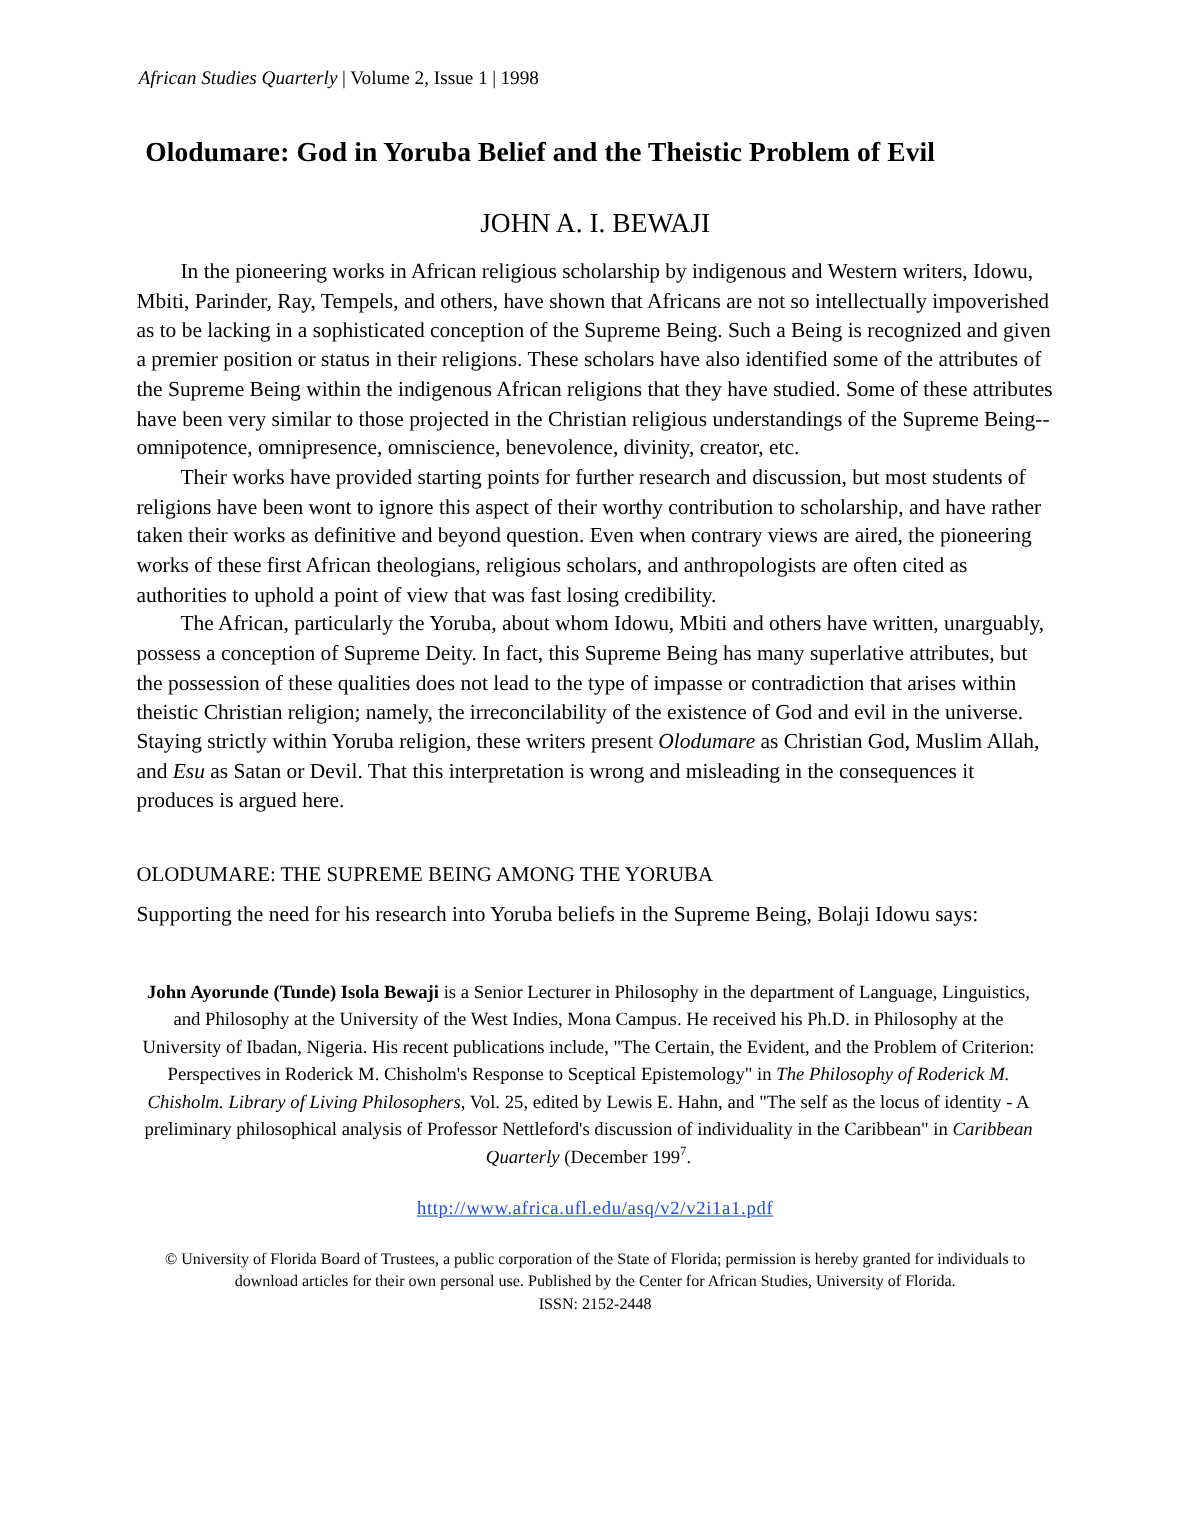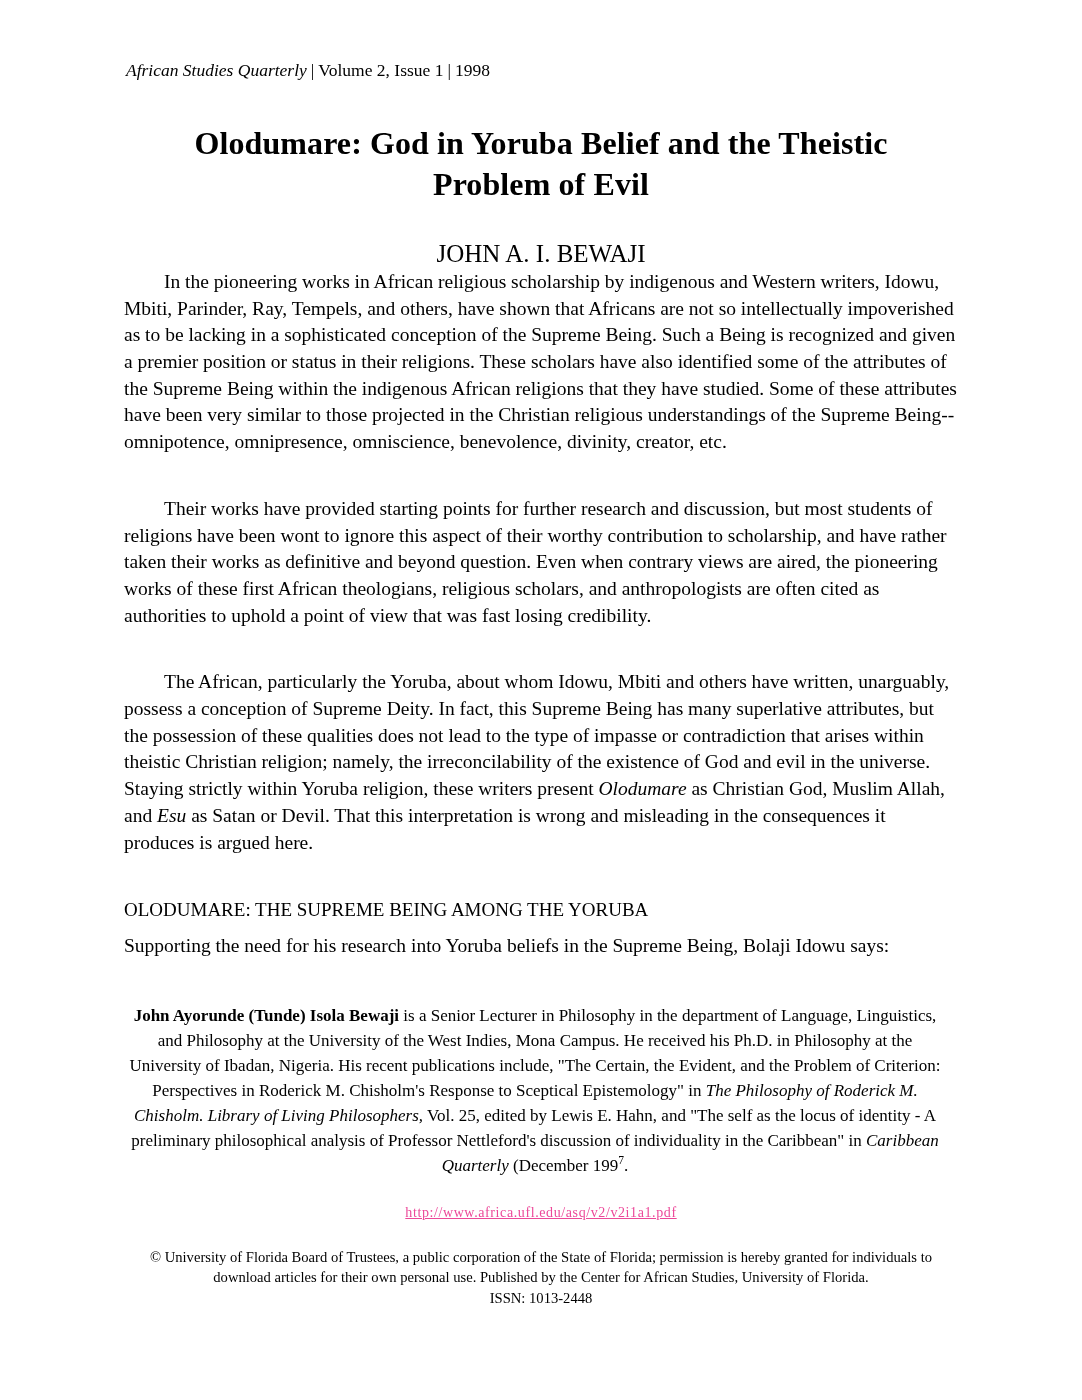--- a/index.html
+++ b/index.html
@@ -33,24 +33,23 @@
   .running-head .journal {
     font-style: italic;
   }
   .running-head .sep {
     padding: 0 4px;
     color: #000;
   }
 
   
   .doc-title {
-    font-size: 32px;
+    font-size: 25px;
     font-weight: bold;
     line-height: 1.28;
-    text-align: center;
     margin: 42px 8px 0 8px;
     letter-spacing: 0.1px;
   }
 
   
   .doc-author {
     font-size: 25px;
     font-weight: normal;
     text-align: center;
     margin: 34px 0 0 0;
@@ -70,24 +69,23 @@
 
   
   .body-para {
     font-size: 19.5px;
     line-height: 1.37;
     margin: 0;
     text-align: left;
   }
   .body-para.indented {
     text-indent: 40px;
-    margin-top: 40px;
   }
   .body-para.first {
-    margin-top: 0;
+    margin-top: 16px;
   }
   .body-para.lead {
     margin-top: 10px;
   }
   .body-para i {
     font-style: italic;
   }
 
   
   .bio-note {
@@ -107,22 +105,22 @@
     vertical-align: super;
     line-height: 0;
   }
 
   
   .doc-url-wrap {
     text-align: center;
     margin: 24px 0 0 0;
   }
   .doc-url {
-    font-size: 14px;
-    color: #ec4899;
+    font-size: 17px;
+    color: #1d4ed8;
     text-decoration: underline;
     letter-spacing: 0.6px;
     cursor: pointer;
   }
 
   
   .copyright {
     margin: 26px 14px 0 14px;
     text-align: center;
     font-size: 14.6px;
@@ -158,16 +156,16 @@
 
   <p class="bio-note"><b>John Ayorunde (Tunde) Isola Bewaji</b><span> is a Senior Lecturer in Philosophy in the department of Language, Linguistics, and Philosophy at the University of the West Indies, Mona Campus. He received his Ph.D. in Philosophy at the University of Ibadan, Nigeria. His recent publications include, "The Certain, the Evident, and the Problem of Criterion: Perspectives in Roderick M. Chisholm's Response to Sceptical Epistemology" in </span><i>The Philosophy of Roderick M. Chisholm. Library of Living Philosophers,</i><span> Vol. 25, edited by Lewis E. Hahn, and "The self as the locus of identity - A preliminary philosophical analysis of Professor Nettleford's discussion of individuality in the Caribbean" in </span><i>Caribbean Quarterly</i><span> (December 199</span><sup>7</sup><span>.</span></p>
 
   <div class="doc-url-wrap">
     <a class="doc-url" href="#">http://www.africa.ufl.edu/asq/v2/v2i1a1.pdf</a>
   </div>
 
   <div class="copyright">
     <span>© University of Florida Board of Trustees, a public corporation of the State of Florida; permission is hereby granted for individuals</span>
     <span>to download articles for their own personal use. Published by the Center for African Studies, University of Florida.</span>
-    <span class="issn">ISSN: 1013-2448</span>
+    <span class="issn">ISSN: 2152-2448</span>
   </div>
 
 </div>
 
 </body></html>

